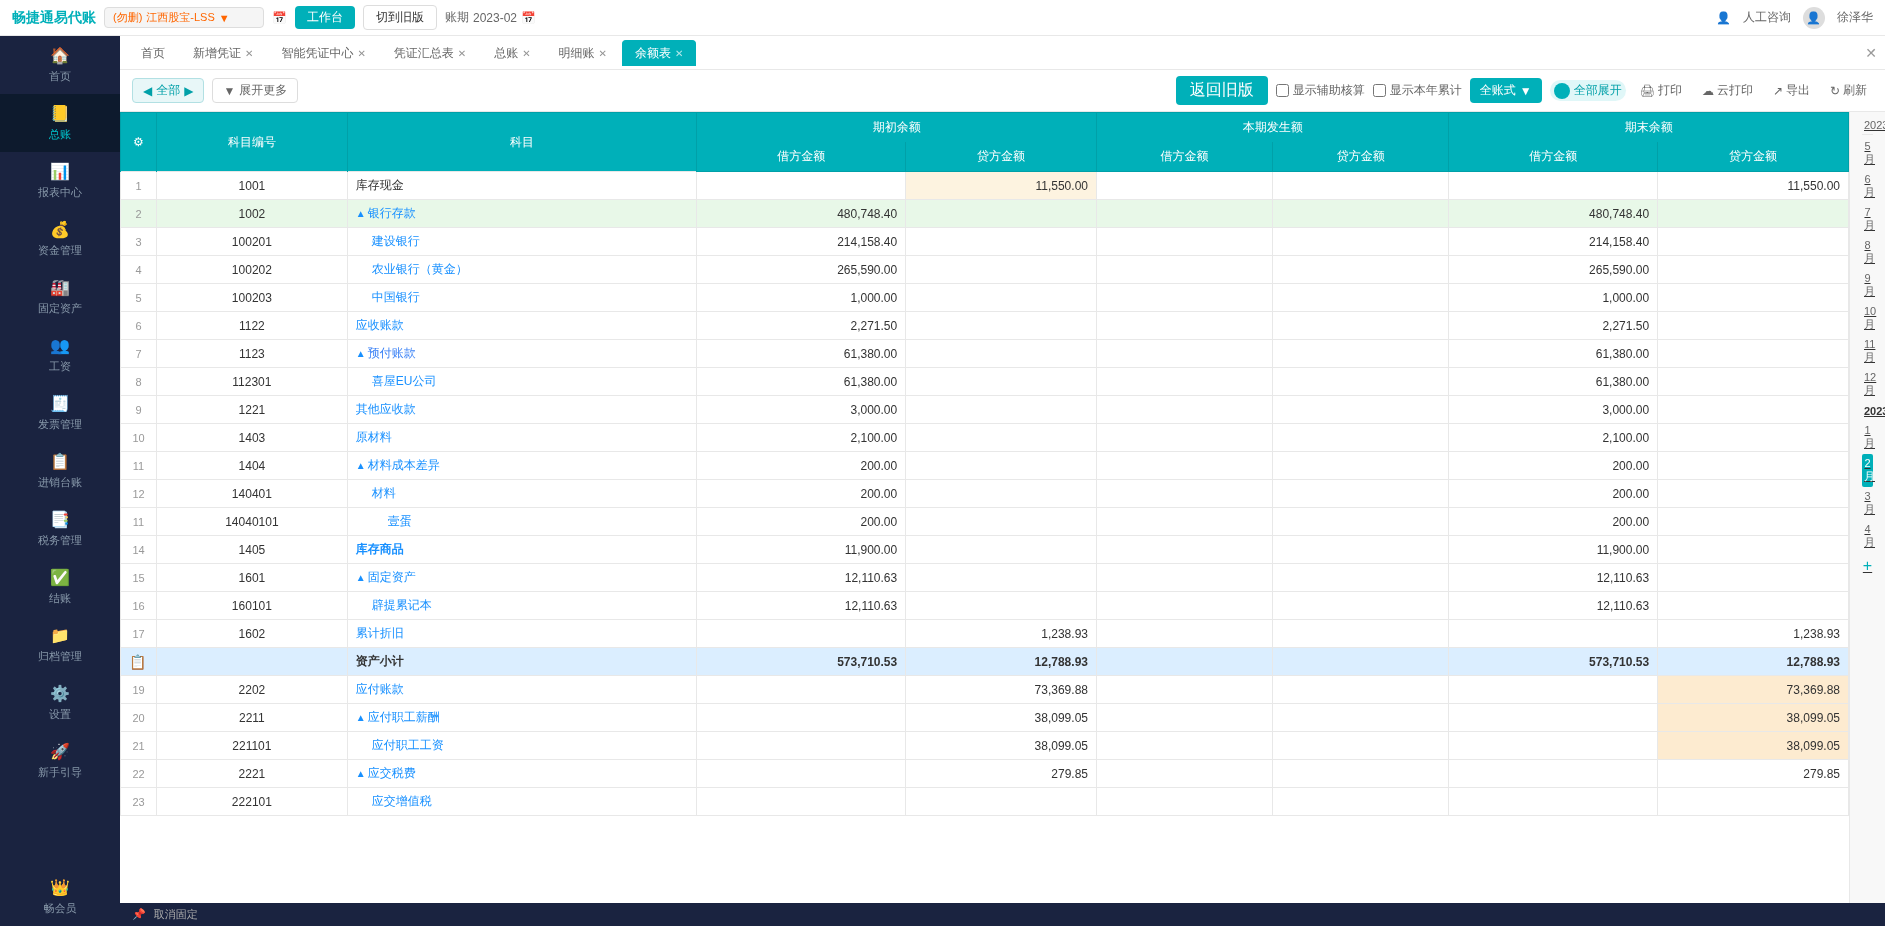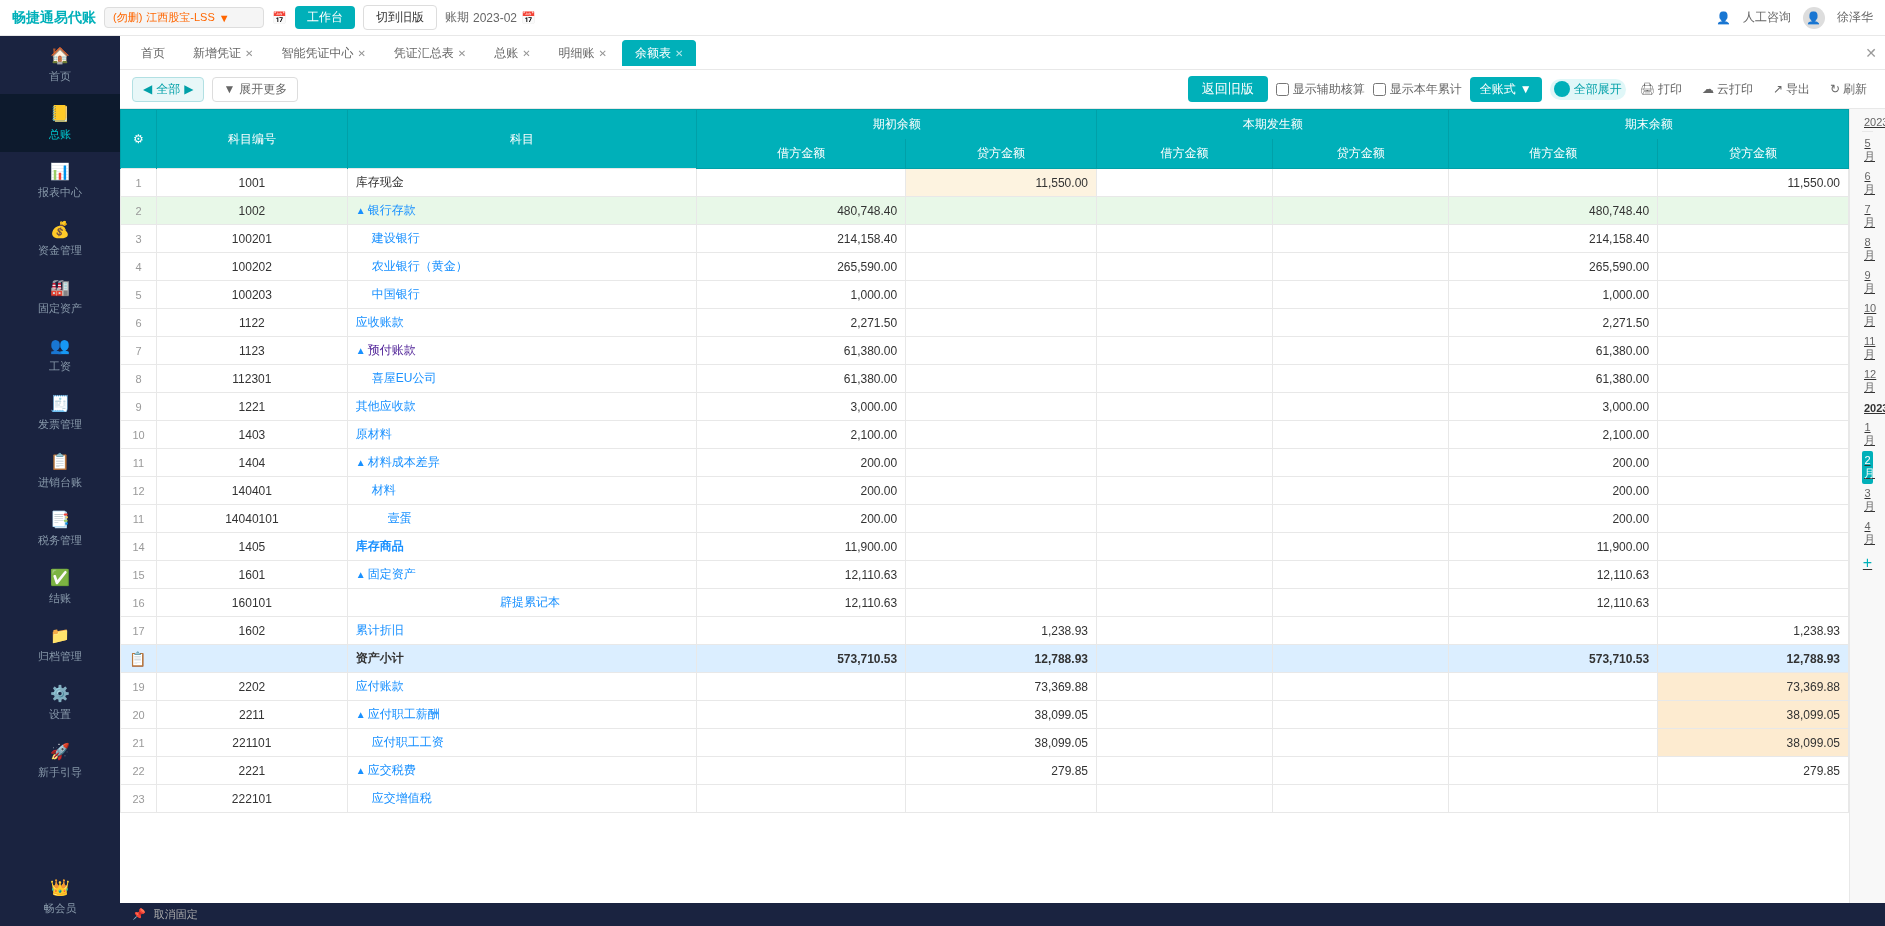--- a/index.html
+++ b/index.html
@@ -37,21 +37,21 @@
     .tab.active { background: #00b0b9; color: #fff; border-color: #00b0b9; }
     .tab-close { font-size: 10px; cursor: pointer; opacity: 0.7; }
 
     
     .toolbar { display: flex; align-items: center; padding: 6px 12px; background: #fff; border-bottom: 1px solid #e8e8e8; gap: 8px; flex-wrap: wrap; }
     .toolbar-left { display: flex; align-items: center; gap: 8px; }
     .filter-btn { display: flex; align-items: center; gap: 4px; background: #e8f7f8; border: 1px solid #b2e0e3; border-radius: 4px; padding: 3px 10px; cursor: pointer; font-size: 12px; color: #00a0a8; }
     .expand-btn { display: flex; align-items: center; gap: 4px; border: 1px solid #ddd; border-radius: 4px; padding: 3px 10px; cursor: pointer; font-size: 12px; color: #666; background: #fff; }
     .toolbar-spacer { flex: 1; }
     .toolbar-right { display: flex; align-items: center; gap: 8px; }
-    .back-btn { background: #00b0b9; color: #fff; border: none; border-radius: 4px; padding: 4px 14px; cursor: pointer; font-size: 13px; }
+    .back-btn { background: #00b0b9; color: #fff; border: none; border-radius: 4px; padding: 4px 14px; cursor: pointer; font-size: 16px; }
     .checkbox-label { display: flex; align-items: center; gap: 4px; font-size: 12px; color: #666; cursor: pointer; white-space: nowrap; }
     .format-btn { background: #00b0b9; color: #fff; border: none; border-radius: 4px; padding: 4px 10px; cursor: pointer; font-size: 12px; display: flex; align-items: center; gap: 4px; }
     .toggle-btn { display: flex; align-items: center; background: #e0f7f8; border-radius: 20px; padding: 2px 4px; gap: 4px; cursor: pointer; font-size: 12px; color: #00a0a8; }
     .toggle-ball { width: 16px; height: 16px; border-radius: 50%; background: #00b0b9; }
     .action-btn { display: flex; align-items: center; gap: 3px; font-size: 12px; color: #666; cursor: pointer; padding: 2px 6px; }
 
     
     .table-wrapper { flex: 1; overflow: auto; background: #fff; position: relative; display: flex; }
     .main-table-area { flex: 1; overflow: auto; }
     table { width: 100%; border-collapse: collapse; font-size: 12px; }
@@ -334,21 +334,21 @@
                 <td class="text-right">2,271.50</td>
                 <td class="text-right"></td>
                 <td class="text-right"></td>
                 <td class="text-right"></td>
                 <td class="text-right">2,271.50</td>
                 <td class="text-right"></td>
               </tr>
               <tr>
                 <td style="color: rgb(153, 153, 153); font-size: 11px;">7</td>
                 <td>1123</td>
-                <td class="text-left" style="padding-left: 8px;"><span style="color:#1890ff;font-size:10px;margin-right:2px;">▲</span><a href="#" style="color:#4c1d95;">预付账款</a></td>
+                <td class="text-left" style="padding-left: 8px;"><span style="color:#1890ff;font-size:10px;margin-right:2px;">▲</span><a href="#" style="color:#3b82f6;">预付账款</a></td>
                 <td class="text-right">61,380.00</td>
                 <td class="text-right"></td>
                 <td class="text-right"></td>
                 <td class="text-right"></td>
                 <td class="text-right">61,380.00</td>
                 <td class="text-right"></td>
               </tr>
               <tr>
                 <td style="color: rgb(153, 153, 153); font-size: 11px;">8</td>
                 <td>112301</td>
@@ -433,21 +433,21 @@
                 <td class="text-right">12,110.63</td>
                 <td class="text-right"></td>
                 <td class="text-right"></td>
                 <td class="text-right"></td>
                 <td class="text-right">12,110.63</td>
                 <td class="text-right"></td>
               </tr>
               <tr>
                 <td style="color: rgb(153, 153, 153); font-size: 11px;">16</td>
                 <td>160101</td>
-                <td class="text-left" style="padding-left: 24px; text-align: center;"><a href="#" style="color:#1890ff;">辟提累记本</a></td>
+                <td class="text-left" style="padding-left: 24px;"><a href="#" style="color:#1890ff;">辟提累记本</a></td>
                 <td class="text-right">12,110.63</td>
                 <td class="text-right"></td>
                 <td class="text-right"></td>
                 <td class="text-right"></td>
                 <td class="text-right">12,110.63</td>
                 <td class="text-right"></td>
               </tr>
               <tr>
                 <td style="color: rgb(153, 153, 153); font-size: 11px;">17</td>
                 <td>1602</td>

